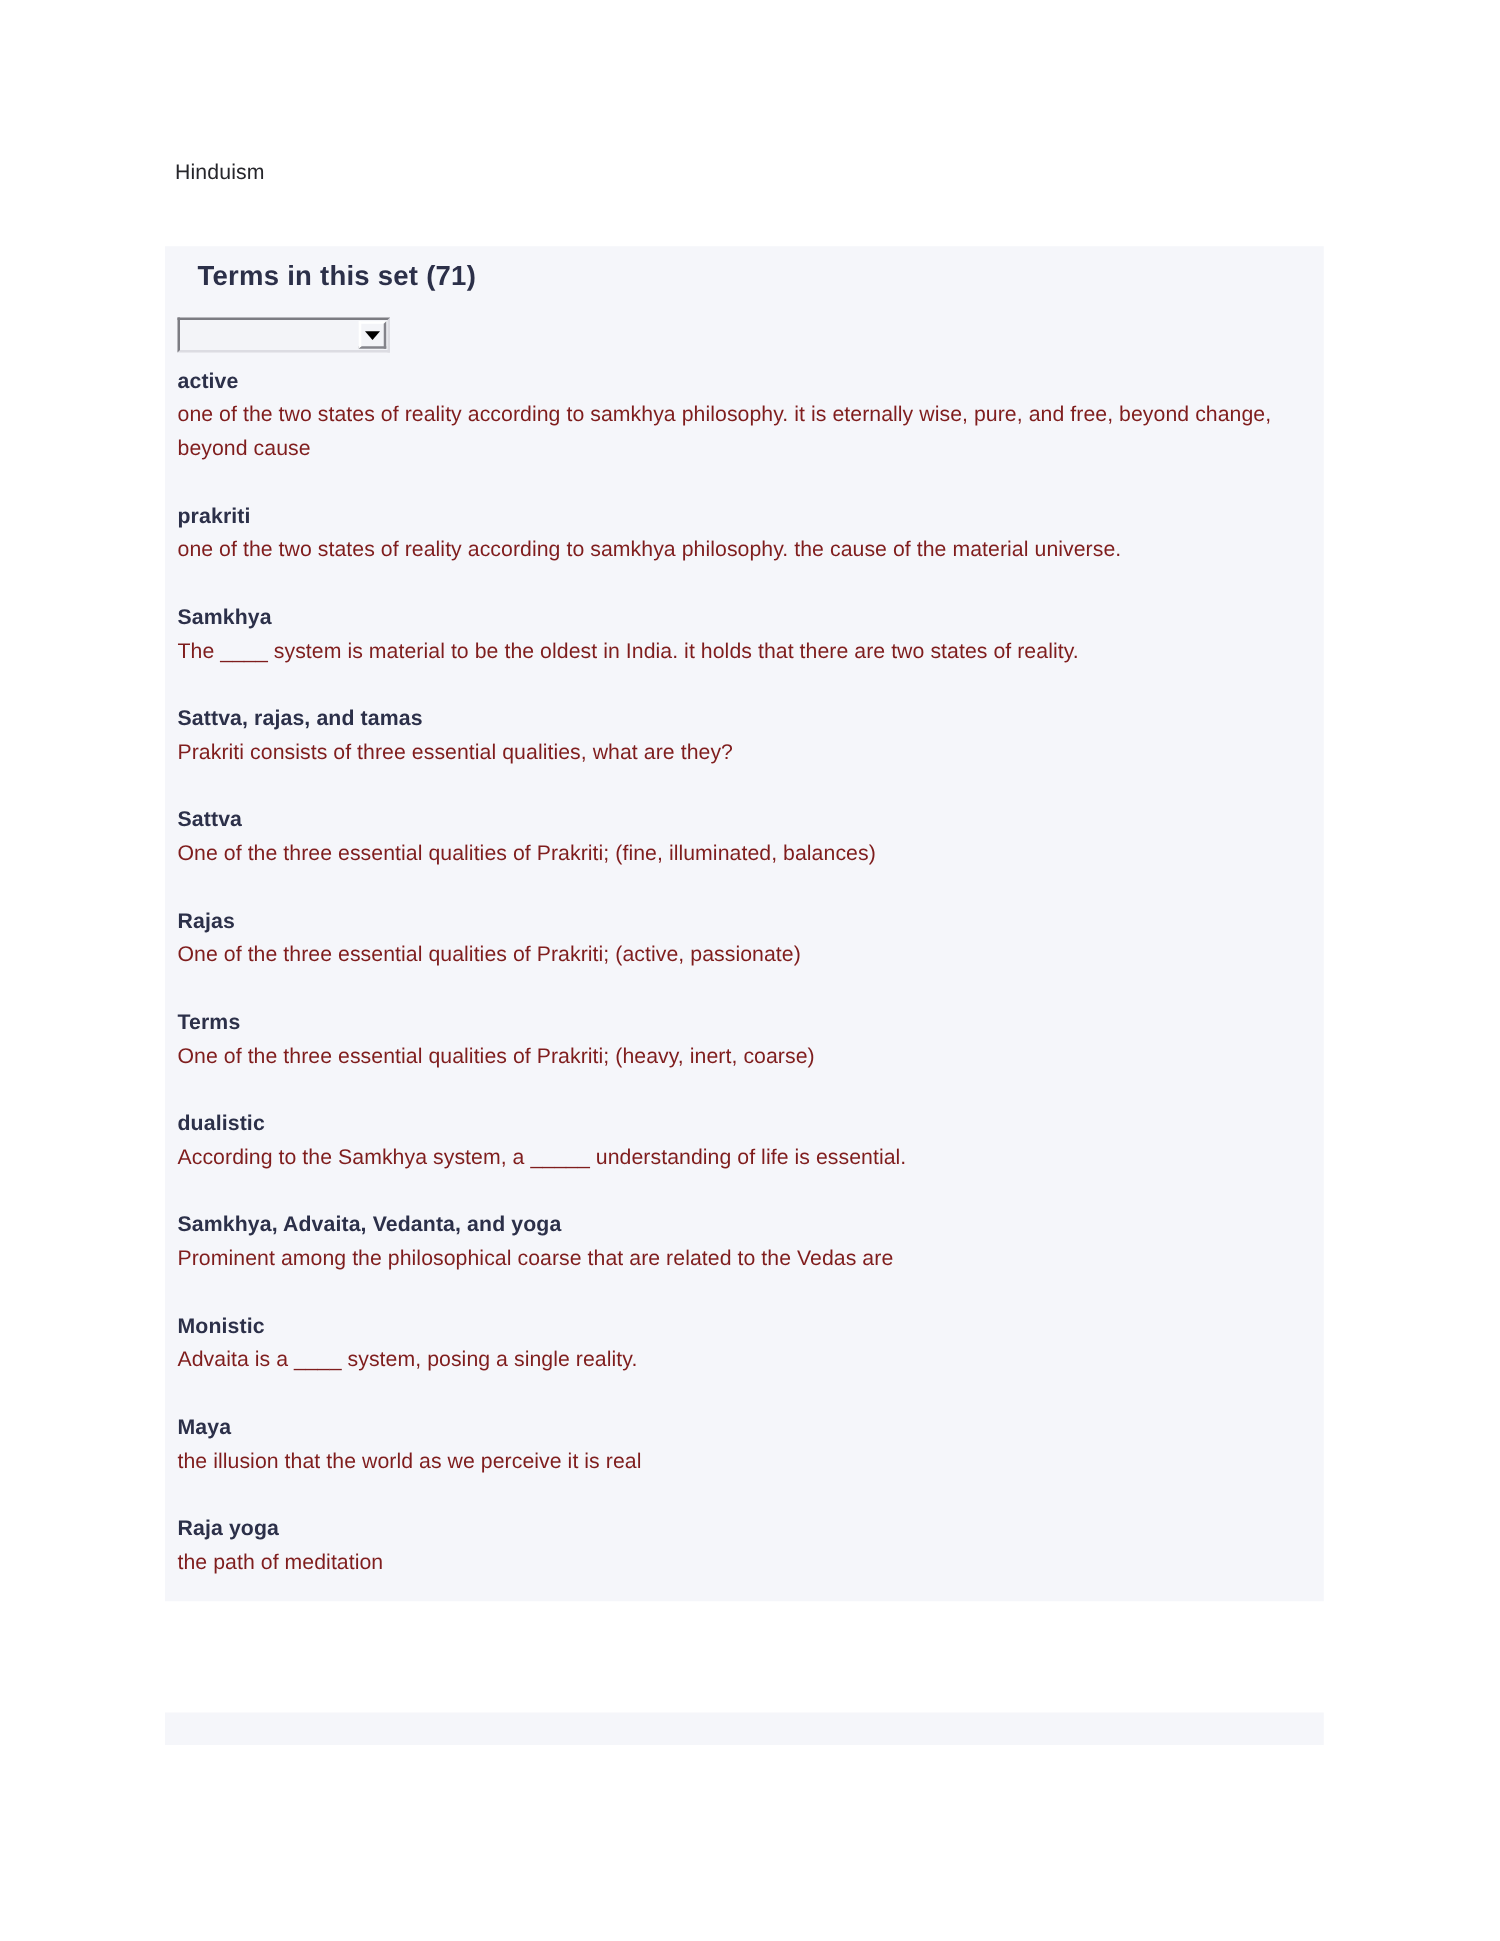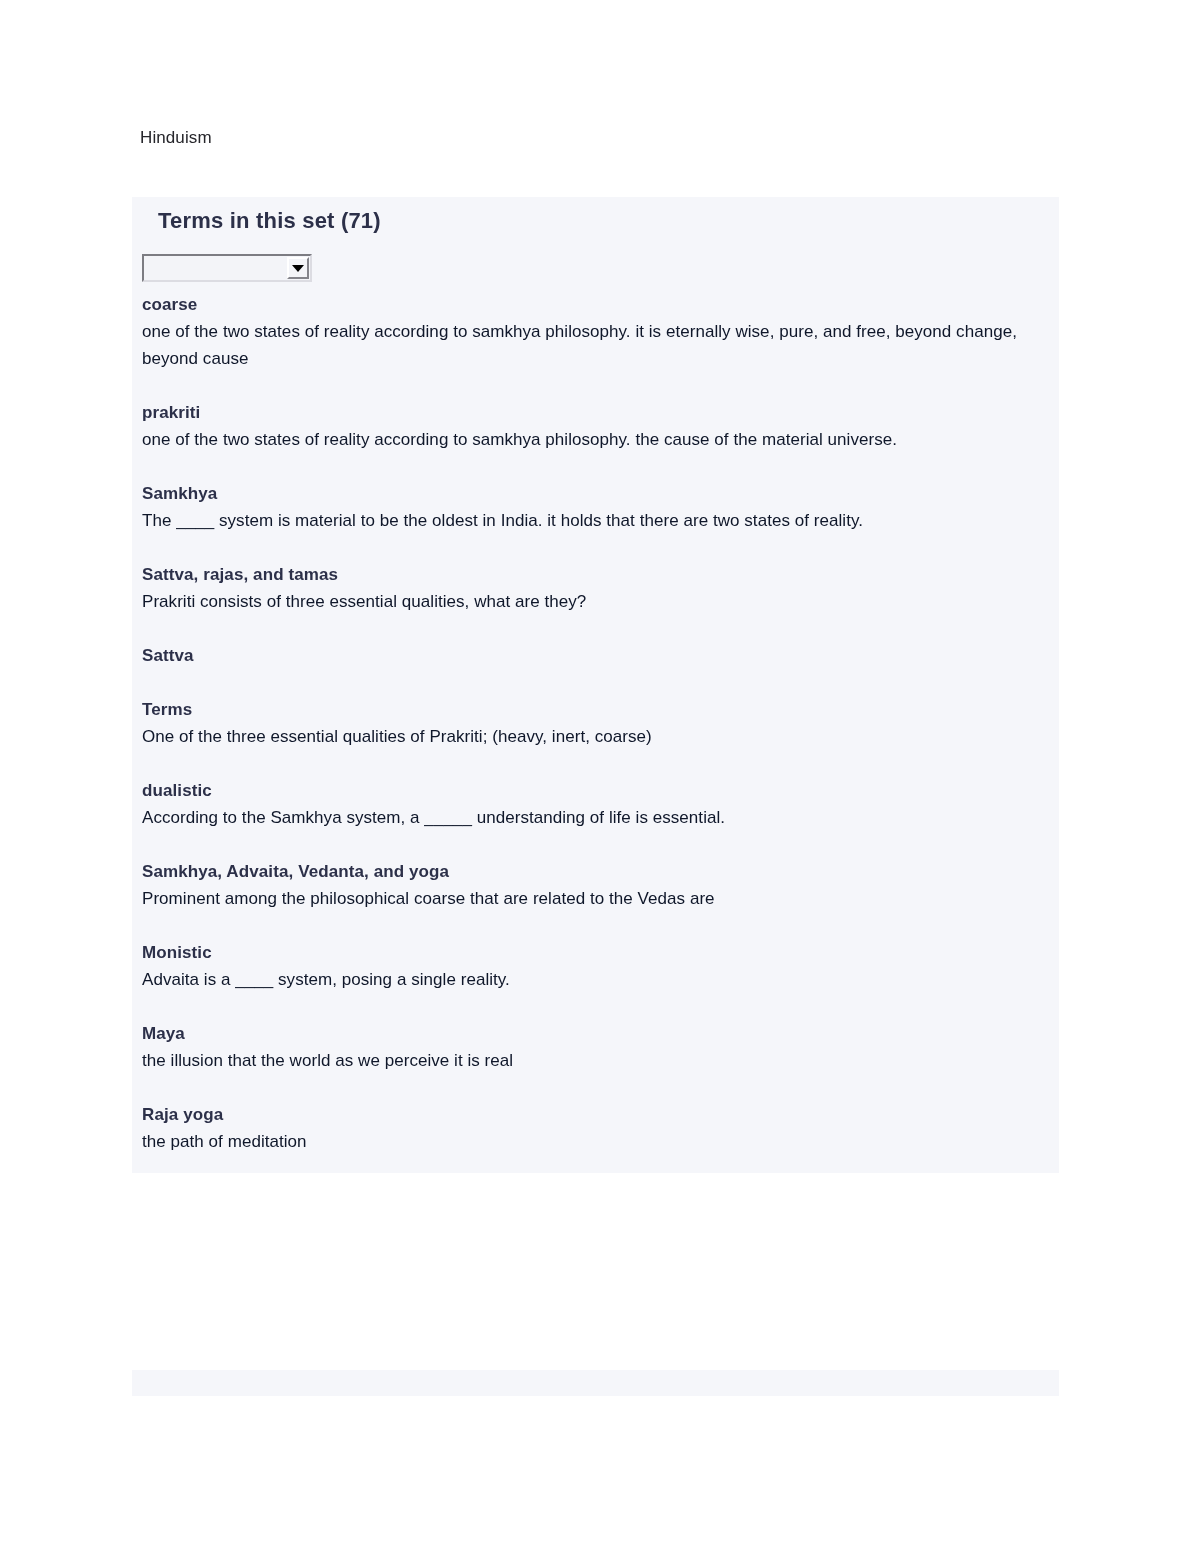--- a/index.html
+++ b/index.html
@@ -113,21 +113,21 @@
   .term-title {
     font-size: 17px;
     font-weight: bold;
     color: #2c3049;
     line-height: 27px;
     letter-spacing: 0.1px;
   }
   .term-def {
     font-size: 17px;
     font-weight: normal;
-    color: #0f172a;
+    color: #7f1d1d;
     line-height: 27px;
     letter-spacing: 0.05px;
     max-width: 916px;
   }
 
   
   .footer-bar {
     position: absolute;
     left: 132px;
     top: 1370px;
@@ -150,37 +150,42 @@
       <div class="legacy-select">
         <span class="sel-value"></span>
         <span class="sel-btn">
           <span class="arrow"></span>
         </span>
       </div>
     </div>
 
     <div id="terms-list">
         <div class="term-block">
-          <div class="term-title">coarse</div>
+          <div class="term-title">active</div>
           <div class="term-def">one of the two states of reality according to samkhya philosophy. it is eternally wise, pure, and free, beyond change, beyond cause</div>
         </div>
         <div class="term-block">
           <div class="term-title">prakriti</div>
           <div class="term-def">one of the two states of reality according to samkhya philosophy. the cause of the material universe.</div>
         </div>
         <div class="term-block">
           <div class="term-title">Samkhya</div>
           <div class="term-def">The ____ system is material to be the oldest in India. it holds that there are two states of reality.</div>
         </div>
         <div class="term-block">
           <div class="term-title">Sattva, rajas, and tamas</div>
           <div class="term-def">Prakriti consists of three essential qualities, what are they?</div>
         </div>
         <div class="term-block">
           <div class="term-title">Sattva</div>
+          <div class="term-def">One of the three essential qualities of Prakriti; (fine, illuminated, balances)</div>
+        </div>
+        <div class="term-block">
+          <div class="term-title">Rajas</div>
+          <div class="term-def">One of the three essential qualities of Prakriti; (active, passionate)</div>
         </div>
         <div class="term-block">
           <div class="term-title">Terms</div>
           <div class="term-def">One of the three essential qualities of Prakriti; (heavy, inert, coarse)</div>
         </div>
         <div class="term-block">
           <div class="term-title">dualistic</div>
           <div class="term-def">According to the Samkhya system, a _____ understanding of life is essential.</div>
         </div>
         <div class="term-block">

